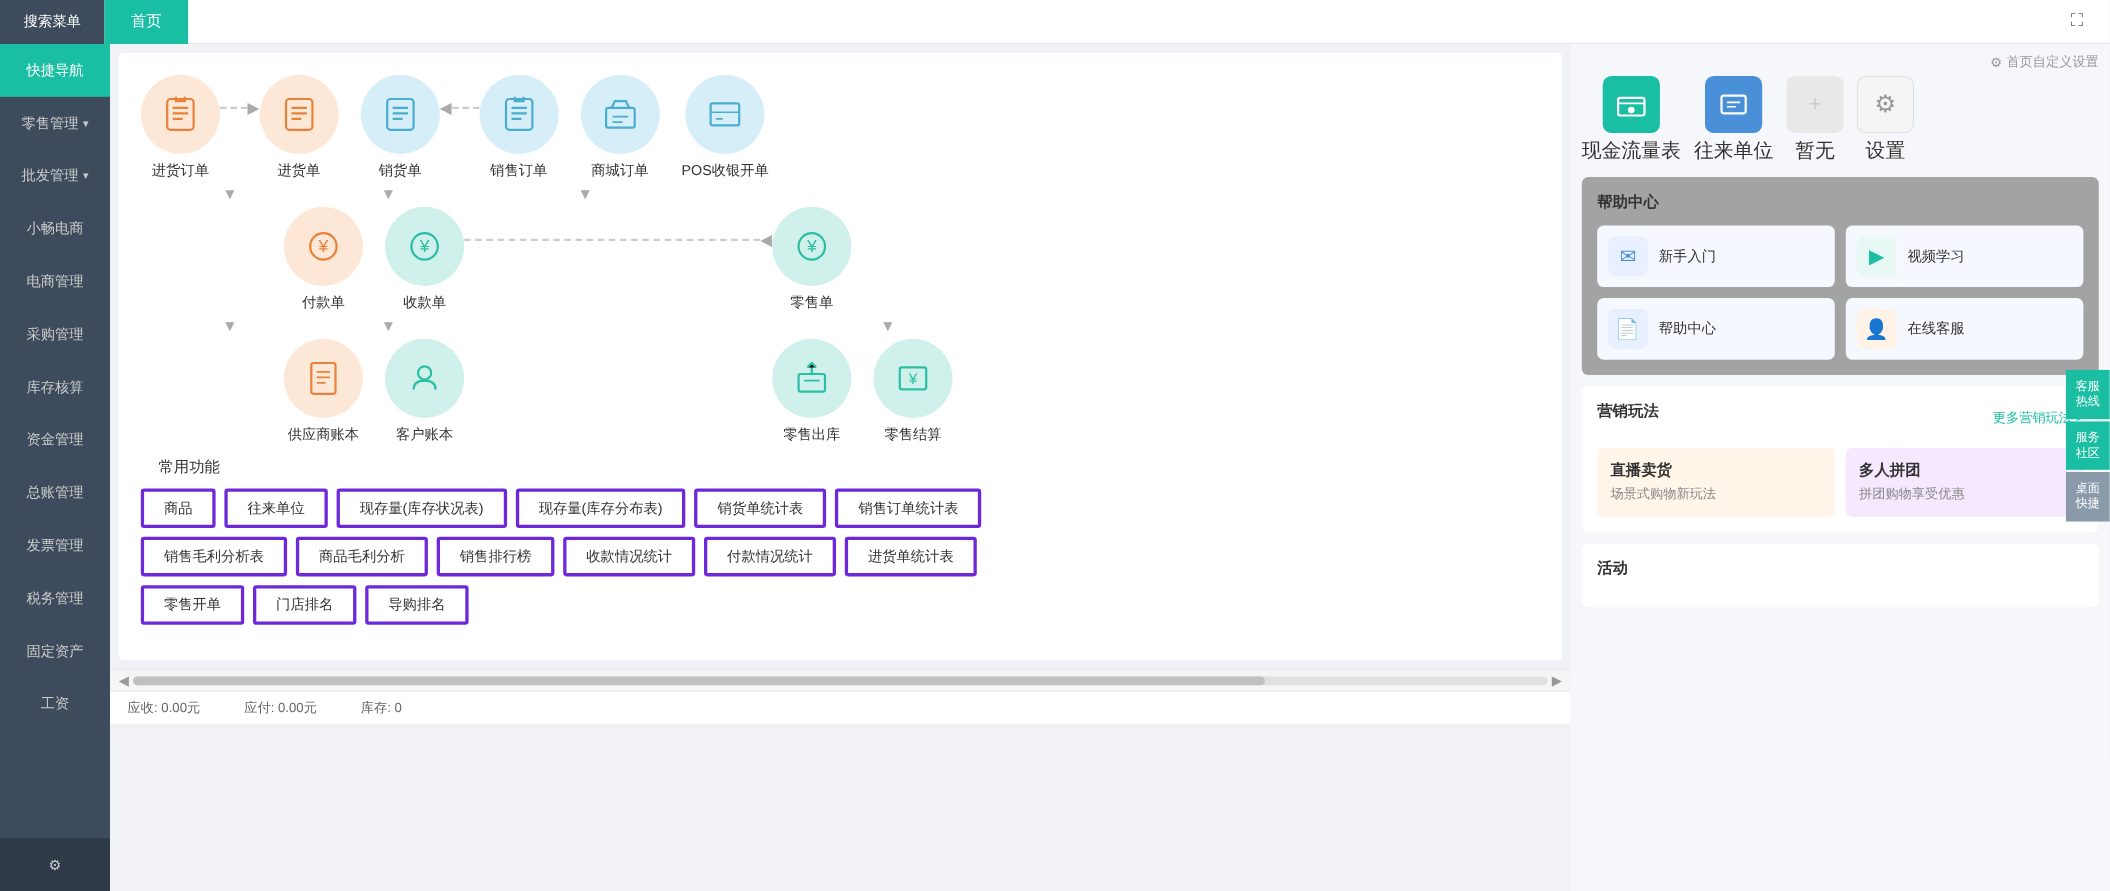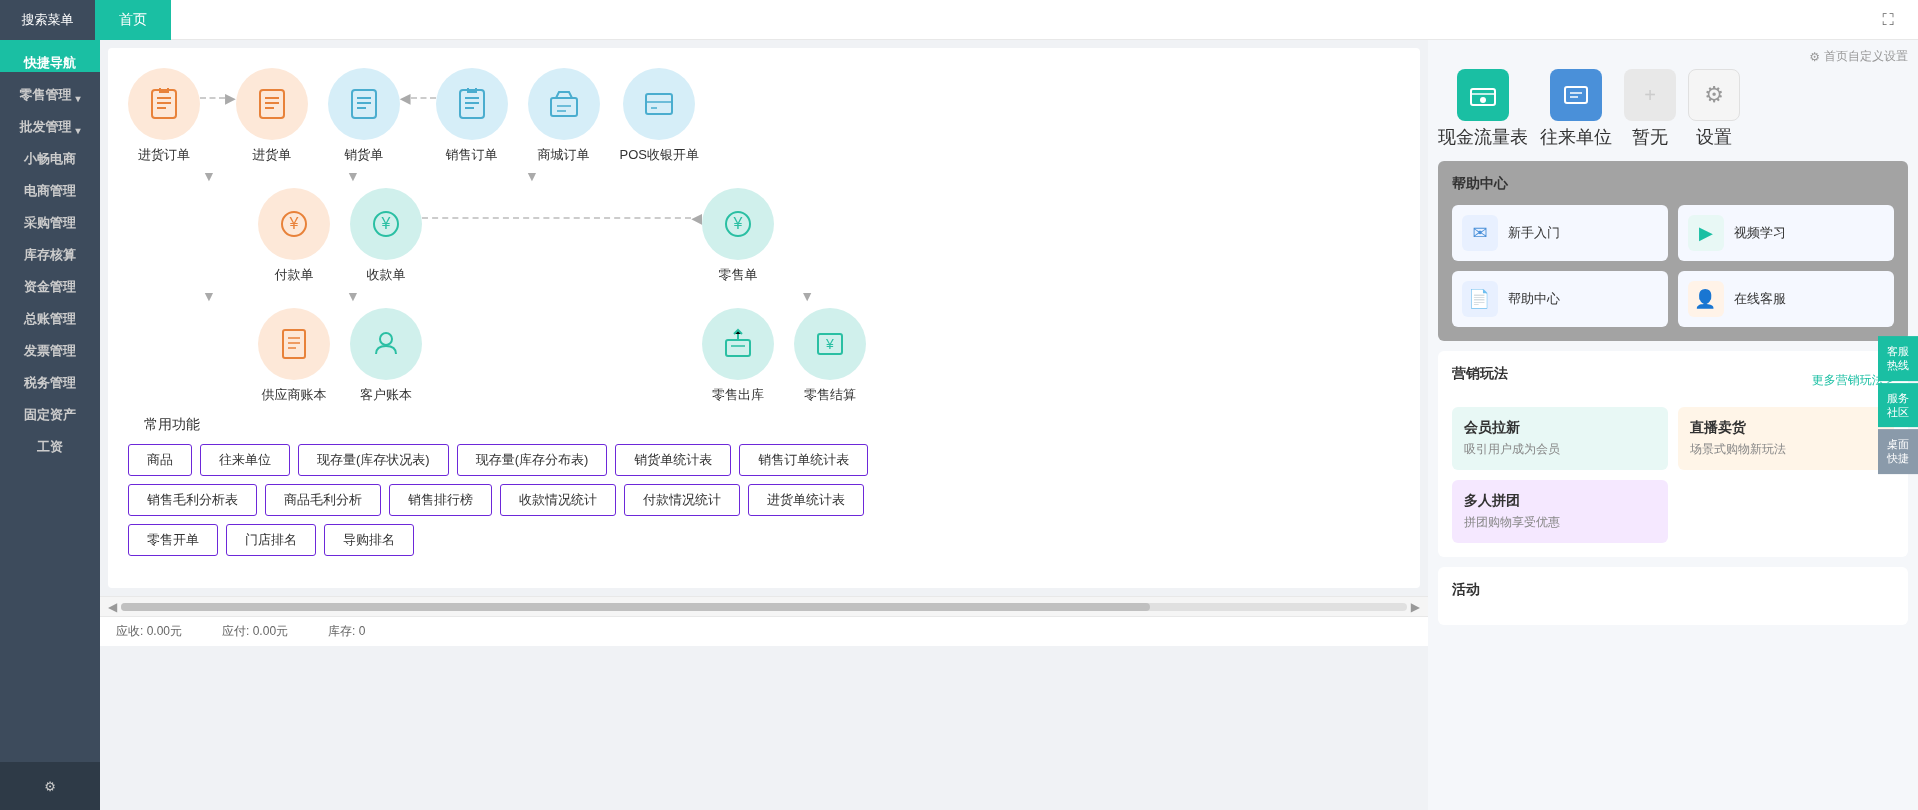--- a/index.html
+++ b/index.html
@@ -10,21 +10,21 @@
     .search-menu { width: 95px; height: 40px; background: #3d4b5c; color: #fff; display: flex; align-items: center; justify-content: center; font-size: 13px; cursor: pointer; flex-shrink: 0; }
     .tab-home { height: 40px; background: #1abfa3; color: #fff; padding: 0 24px; display: flex; align-items: center; font-size: 14px; cursor: pointer; }
     .top-bar-right { margin-left: auto; display: flex; align-items: center; padding-right: 16px; }
     .fullscreen-btn { width: 28px; height: 28px; display: flex; align-items: center; justify-content: center; cursor: pointer; color: #666; font-size: 16px; }
 
     
     .main-layout { display: flex; flex: 1; overflow: hidden; }
 
     
     .sidebar { width: 100px; background: #3d4b5c; display: flex; flex-direction: column; flex-shrink: 0; overflow-y: auto; }
-    .sidebar-item { height: 32px; display: flex; align-items: flex-end; justify-content: center; color: #ccc; font-size: 13px; cursor: pointer; position: relative; font-weight: bold; }
+    .sidebar-item { height: 48px; display: flex; align-items: center; justify-content: center; color: #ccc; font-size: 13px; cursor: pointer; position: relative; }
     .sidebar-item.active { background: #1abfa3; color: #fff; }
     .sidebar-item .arrow { font-size: 10px; margin-left: 4px; }
     .sidebar-bottom { margin-top: auto; }
     .sidebar-settings { height: 48px; display: flex; align-items: center; justify-content: center; color: #ccc; cursor: pointer; background: #2e3a47; }
 
     
     .content-area { flex: 1; display: flex; overflow: hidden; }
 
     
     .main-panel { flex: 1; display: flex; flex-direction: column; overflow: hidden; background: #f0f2f5; }
@@ -37,21 +37,21 @@
     .flow-circle { width: 72px; height: 72px; border-radius: 50%; display: flex; align-items: center; justify-content: center; font-size: 28px; margin-bottom: 6px; }
     .flow-circle.orange { background: #fde8d8; color: #e8823a; }
     .flow-circle.blue { background: #d6eef8; color: #4aadcf; }
     .flow-circle.teal { background: #d0f0ec; color: #2abfa3; }
     .flow-label { font-size: 13px; color: #333; text-align: center; }
 
     
     .common-funcs { padding: 8px 0 4px 0; }
     .common-title { font-size: 14px; color: #333; font-weight: 500; margin-bottom: 10px; margin-left: 16px; }
     .func-buttons { display: flex; flex-wrap: wrap; gap: 8px; margin-bottom: 8px; }
-    .func-btn { border: 1px solid #6d28d9; background: #fff; color: #333; padding: 6px 18px; border-radius: 3px; cursor: pointer; font-size: 13px; white-space: nowrap; }
+    .func-btn { border: 3px solid #6d28d9; background: #fff; color: #333; padding: 6px 18px; border-radius: 3px; cursor: pointer; font-size: 13px; white-space: nowrap; }
 
     
     .scroll-area { height: 20px; background: #f5f5f5; display: flex; align-items: center; padding: 0 4px; border-top: 1px solid #e8e8e8; }
     .scroll-track { flex: 1; height: 8px; background: #e0e0e0; border-radius: 4px; position: relative; }
     .scroll-thumb { width: 80%; height: 8px; background: #c0c0c0; border-radius: 4px; }
     .scroll-arrow { color: #999; font-size: 12px; cursor: pointer; padding: 0 4px; }
 
     
     .right-panel { width: 490px; background: #f5f7fa; padding: 0 10px; overflow-y: auto; flex-shrink: 0; }
     .right-top-bar { display: flex; align-items: center; justify-content: flex-end; padding: 8px 0 4px; }
@@ -493,24 +493,20 @@
           </div>
         </div>
       </div>
 
       <div class="marketing-section">
         <div class="section-header">
           <div class="section-title">营销玩法</div>
           <div class="more-link">更多营销玩法 &gt;</div>
         </div>
         <div class="marketing-grid">
-          <div class="marketing-item teal-light">
-            <div class="mkt-title">会员拉新</div>
-            <div class="mkt-desc">吸引用户成为会员</div>
-          </div>
           <div class="marketing-item orange-light">
             <div class="mkt-title">直播卖货</div>
             <div class="mkt-desc">场景式购物新玩法</div>
           </div>
           <div class="marketing-item purple-light">
             <div class="mkt-title">多人拼团</div>
             <div class="mkt-desc">拼团购物享受优惠</div>
           </div>
         </div>
       </div>

